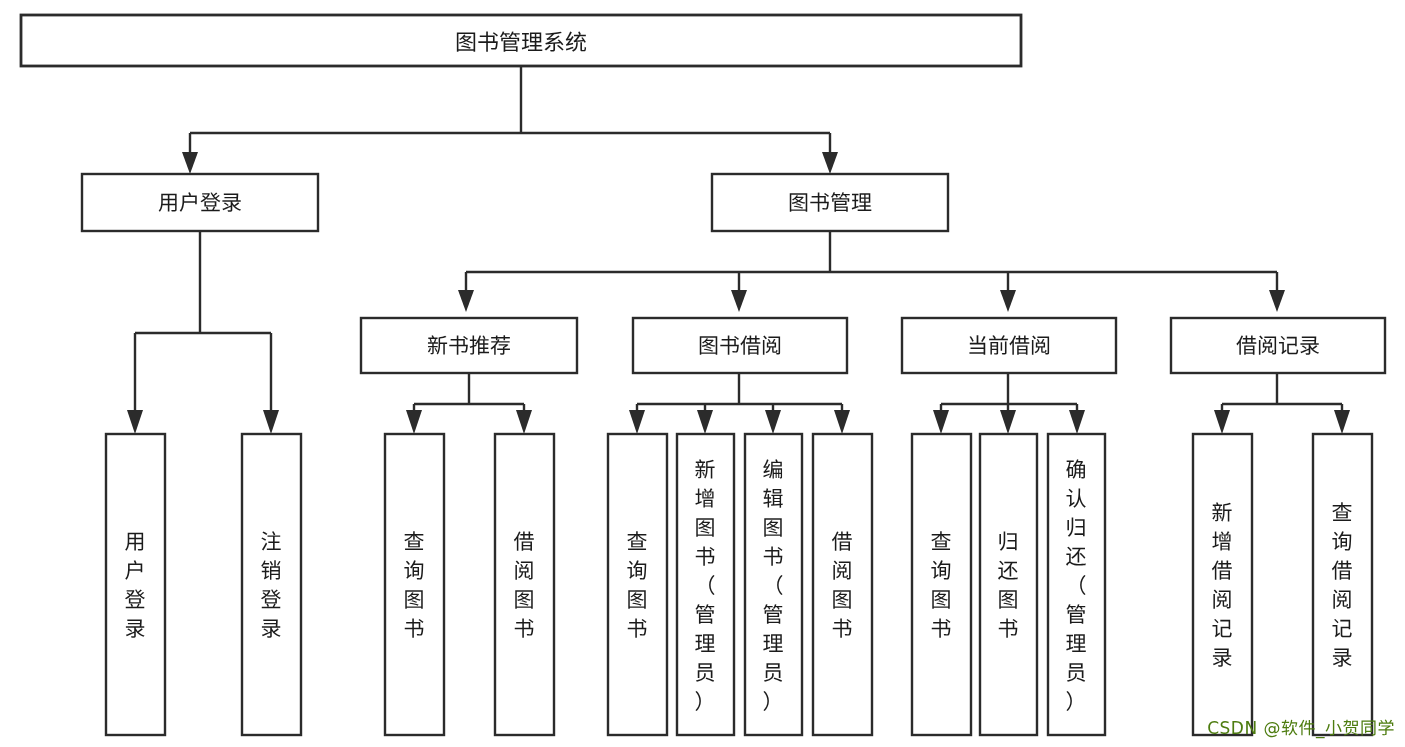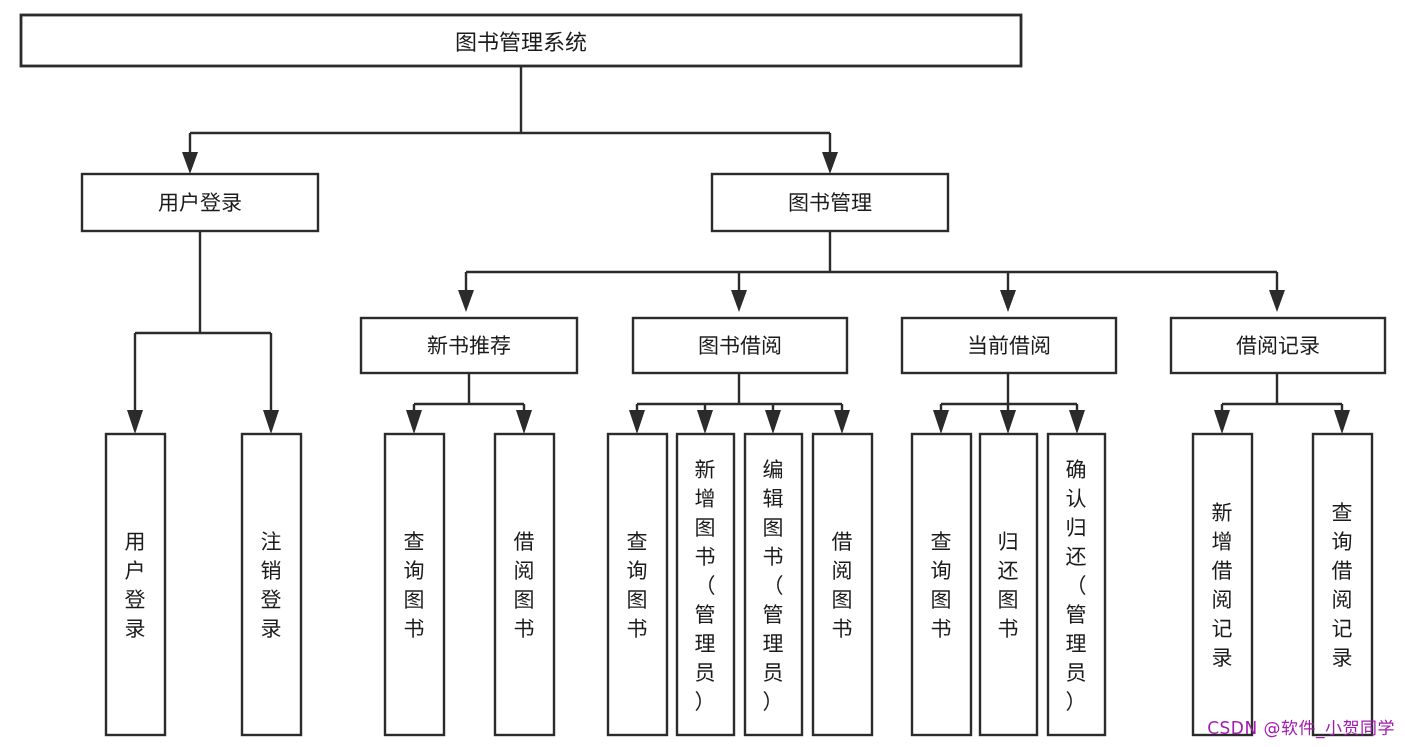--- a/index.html
+++ b/index.html
@@ -59,21 +59,21 @@
   .vertical-label {
     fill: #1b1b1b;
     font-family: "DejaVu Sans", "Liberation Sans", sans-serif;
     font-size: 21px;
     text-anchor: middle;
   }
   .watermark {
     position: absolute;
     right: 10px;
     bottom: 8px;
-    color: #a21caf;
+    color: #4d7c0f;
     font-size: 17px;
     font-family: "DejaVu Sans", "Liberation Sans", sans-serif;
     letter-spacing: 0.5px;
     white-space: nowrap;
     user-select: none;
   }
 </style>
 </head>
 <body>
 

